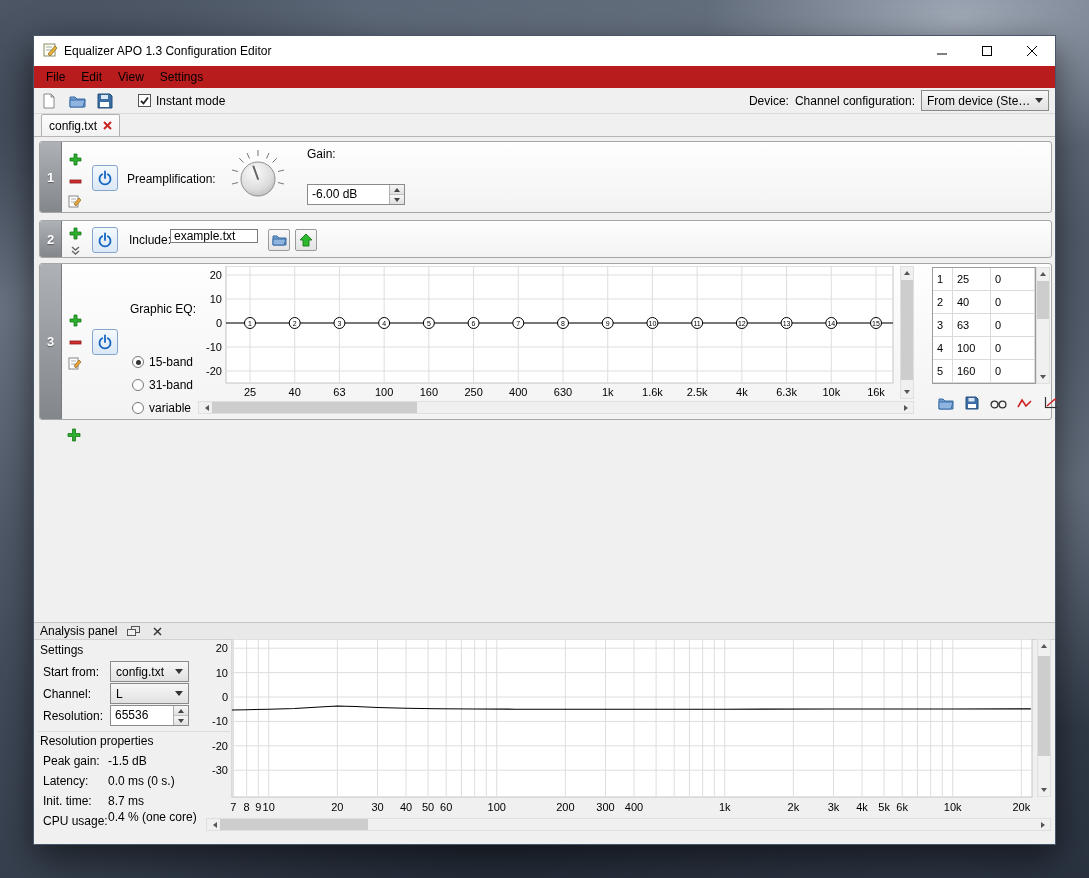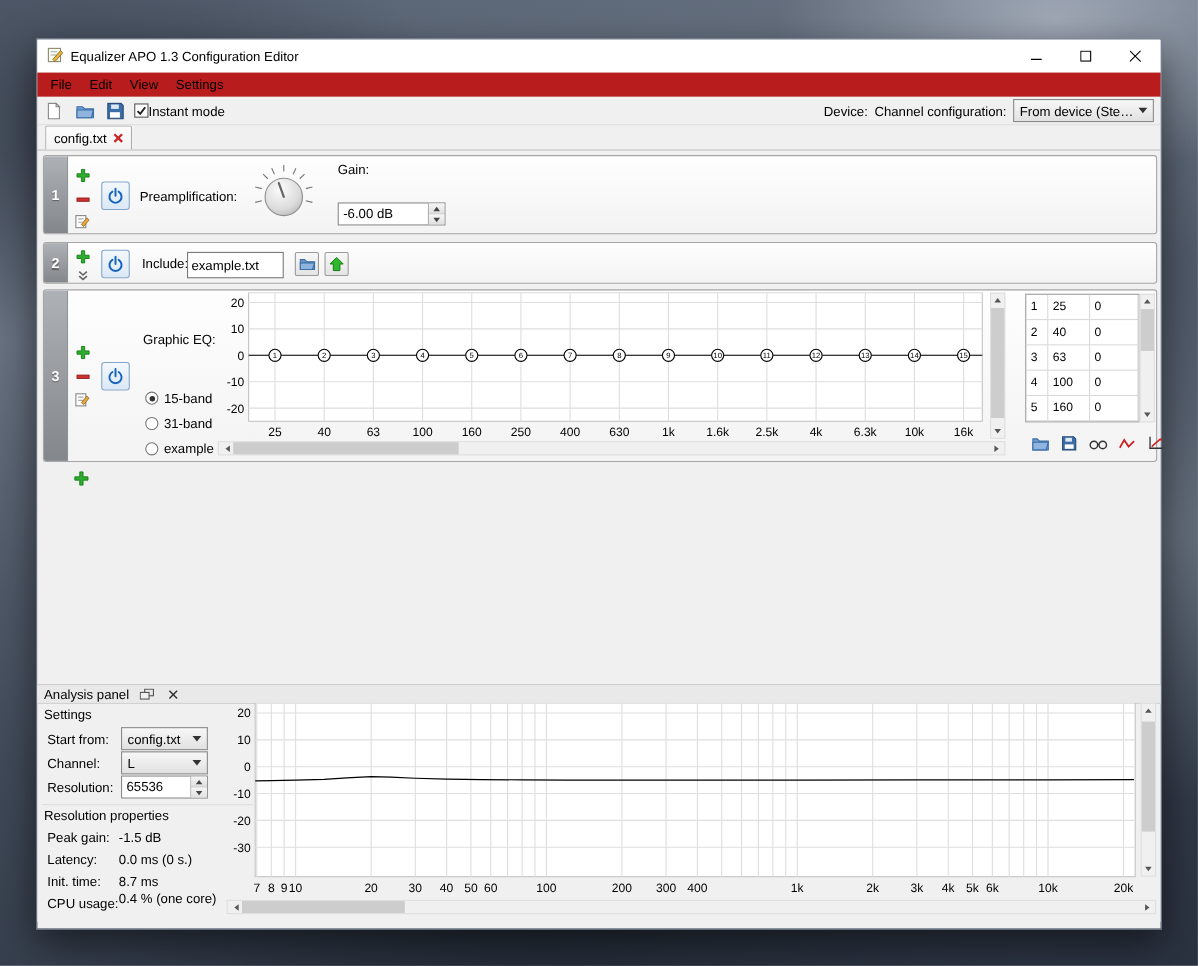--- a/index.html
+++ b/index.html
@@ -15,34 +15,34 @@
  linear-gradient(165deg,#556070 0%,#6a7483 25%,#434d5c 55%,#333c4a 80%,#2a3240 100%)}
 .window{position:absolute;left:33px;top:35px;width:1023px;height:810px;background:#f0f0f0;border:1px solid #48566a;box-shadow:0 12px 34px rgba(0,0,0,.55)}
 .titlebar{position:absolute;left:0;top:0;right:0;height:30px;background:#fff;display:flex;align-items:center;padding-left:8px}
 .titlebar .title{margin-left:6px;font-size:12px}
 .win-controls{margin-left:auto;height:100%;display:flex}
 .wc{width:45px;height:100%;display:flex;align-items:center;justify-content:center;cursor:pointer}
 .menubar{position:absolute;left:0;top:30px;right:0;height:22px;background:#b91c1c;display:flex;align-items:center;padding-left:4px}
 .menubar span{padding:3px 8px;cursor:pointer}
 .toolbar{position:absolute;left:0;top:52px;right:0;height:26px;background:#f0f0f0;border-bottom:1px solid #dadada;display:flex;align-items:center;padding:0 4px;gap:6px}
 .tb-icon{width:22px;height:20px;display:flex;align-items:center;justify-content:center;cursor:pointer}
-.cbwrap{display:flex;align-items:center;margin-left:0}
+.cbwrap{display:flex;align-items:center;gap:5px;margin-left:16px}
 .cb{width:13px;height:13px;border:1px solid #555;background:#fff;display:flex;align-items:center;justify-content:center}
 .combo{height:21px;border:1px solid #8a8a8a;background:linear-gradient(#f7f7f7,#e1e1e1);display:flex;align-items:center;padding:0 5px;font-size:12px;cursor:pointer}
 .combo .ctext{white-space:nowrap;overflow:hidden;text-overflow:ellipsis;flex:1}
 .carr{width:0;height:0;border:4px solid transparent;border-top:5px solid #333;margin:4px 0 0 4px;flex:0 0 auto}
 .tabbar{position:absolute;left:0;top:78px;right:0;height:23px;background:#f0f0f0;border-bottom:1px solid #b5b5b5}
 .tab{position:absolute;left:7px;bottom:0;height:22px;background:linear-gradient(#fdfdfd,#f2f2f2);border:1px solid #b0b0b0;border-bottom:none;border-radius:2px 2px 0 0;display:flex;align-items:center;gap:6px;padding:0 7px;font-size:12px}
 .main{position:absolute;left:0;top:101px;right:0;height:485px;background:#f0f0f0}
 .frow{position:absolute;left:5px;width:1013px;background:linear-gradient(#fefefe,#f3f3f3);border:1px solid #a6a6a6;border-radius:3px}
 .rownum{position:absolute;left:0;top:0;bottom:0;width:22px;background:linear-gradient(180deg,#aeb2b6,#83878c);border-right:1px solid #787c80;border-radius:2px 0 0 2px;color:#fff;font-weight:bold;font-size:13px;display:flex;align-items:center;justify-content:center;text-shadow:0 1px 1px rgba(0,0,0,.4);cursor:pointer}
 .icon-btn{position:absolute;width:16px;height:16px;display:flex;align-items:center;justify-content:center;cursor:pointer}
 .power-btn{position:absolute;width:26px;height:26px;border:1px solid #86a5cb;border-radius:3px;background:linear-gradient(#f3f8fd,#dbe8f6);display:flex;align-items:center;justify-content:center;cursor:pointer}
 .rlabel{position:absolute;white-space:nowrap}
-.tinput{position:absolute;height:24px;border:1px solid #7a7a7a;background:#fff;font:12px "Liberation Sans",sans-serif;padding:0 3px}
+.tinput{position:absolute;height:14px;border:1px solid #7a7a7a;background:#fff;font:12px "Liberation Sans",sans-serif;padding:0 3px}
 .sq-btn{position:absolute;width:22px;height:22px;border:1px solid #9a9a9a;border-radius:2px;background:linear-gradient(#f8f8f8,#e4e4e4);display:flex;align-items:center;justify-content:center;cursor:pointer}
 .spin{position:absolute;height:21px;background:#fff;border:1px solid #8a8a8a;display:flex}
 .spin-val{flex:1;padding:2px 4px;font-size:12px;white-space:nowrap}
 .spin-btns{width:15px;border-left:1px solid #b0b0b0;display:flex;flex-direction:column}
 .spin-b{flex:1;display:flex;align-items:center;justify-content:center;background:linear-gradient(#f6f6f6,#e0e0e0);cursor:pointer}
 .spin-b:first-child{border-bottom:1px solid #c0c0c0}
 .tu{width:0;height:0;border:3px solid transparent;border-bottom:4px solid #444;margin-top:-3px}
 .td{width:0;height:0;border:3px solid transparent;border-top:4px solid #444;margin-bottom:-3px}
 .radio{position:absolute;display:flex;align-items:center;gap:5px;font-size:12px;cursor:pointer}
 .rcirc{width:12px;height:12px;border:1px solid #777;border-radius:50%;background:#fff;display:flex;align-items:center;justify-content:center}
@@ -295,21 +295,21 @@
               <span class="rdot"></span>
             </span>
         <span>15-band</span>
       </div>
       <div class="radio" style="left:92px;top:114px">
         <span class="rcirc"></span>
         <span>31-band</span>
       </div>
       <div class="radio" style="left:92px;top:137px">
         <span class="rcirc"></span>
-        <span>example</span>
+        <span>variable</span>
       </div>
 
       <svg id="eq-svg" width="702" height="133" style="position:absolute;left:158px;top:2px">
             <rect x="28" y="0" width="667" height="117" fill="#ffffff" stroke="#c4c4c4"></rect>
             <line x1="28" y1="9" x2="695" y2="9" stroke="#dedede"></line>
             <text x="24" y="13" text-anchor="end" font-size="11">20</text>
             <line x1="28" y1="33" x2="695" y2="33" stroke="#dedede"></line>
             <text x="24" y="37" text-anchor="end" font-size="11">10</text>
             <line x1="28" y1="57" x2="695" y2="57" stroke="#dedede"></line>
             <text x="24" y="61" text-anchor="end" font-size="11">0</text>

